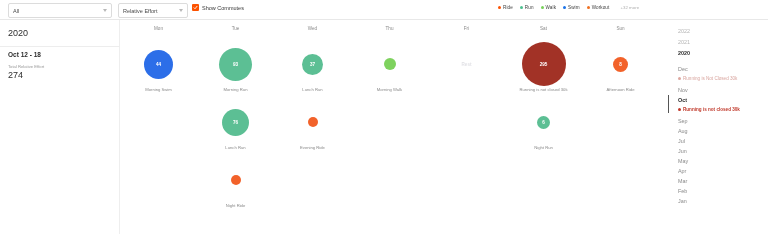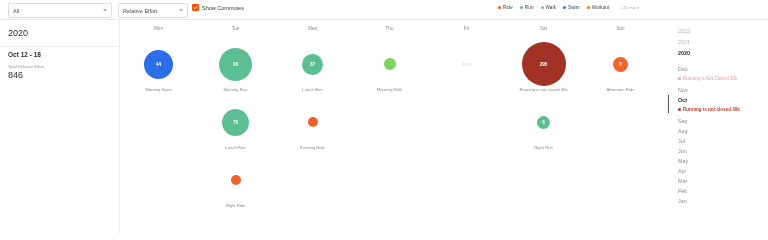--- a/index.html
+++ b/index.html
@@ -125,21 +125,21 @@
         </div>
         <span class="lgmore">+32 more</span>
       </div>
   </div>
 
   <div class="left">
     <div class="yearbig">2020</div>
     <div class="leftrule"></div>
     <div class="daterange">Oct 12 - 18</div>
     <div class="efflabel">Total Relative Effort</div>
-    <div class="effval">846</div>
+    <div class="effval">274</div>
   </div>
 
   <div class="grid" id="grid">
       <div class="dayhdr" style="left: 0px;">Mon</div>
       <div class="col" style="left: 0px;">
         <div class="cell">
           <div class="bub-wrap">
             <div class="bub" style="width: 29px; height: 29px; background: rgb(44, 110, 232);">44</div>
           </div>
           <div class="bub-label">Morning Swim</div>

